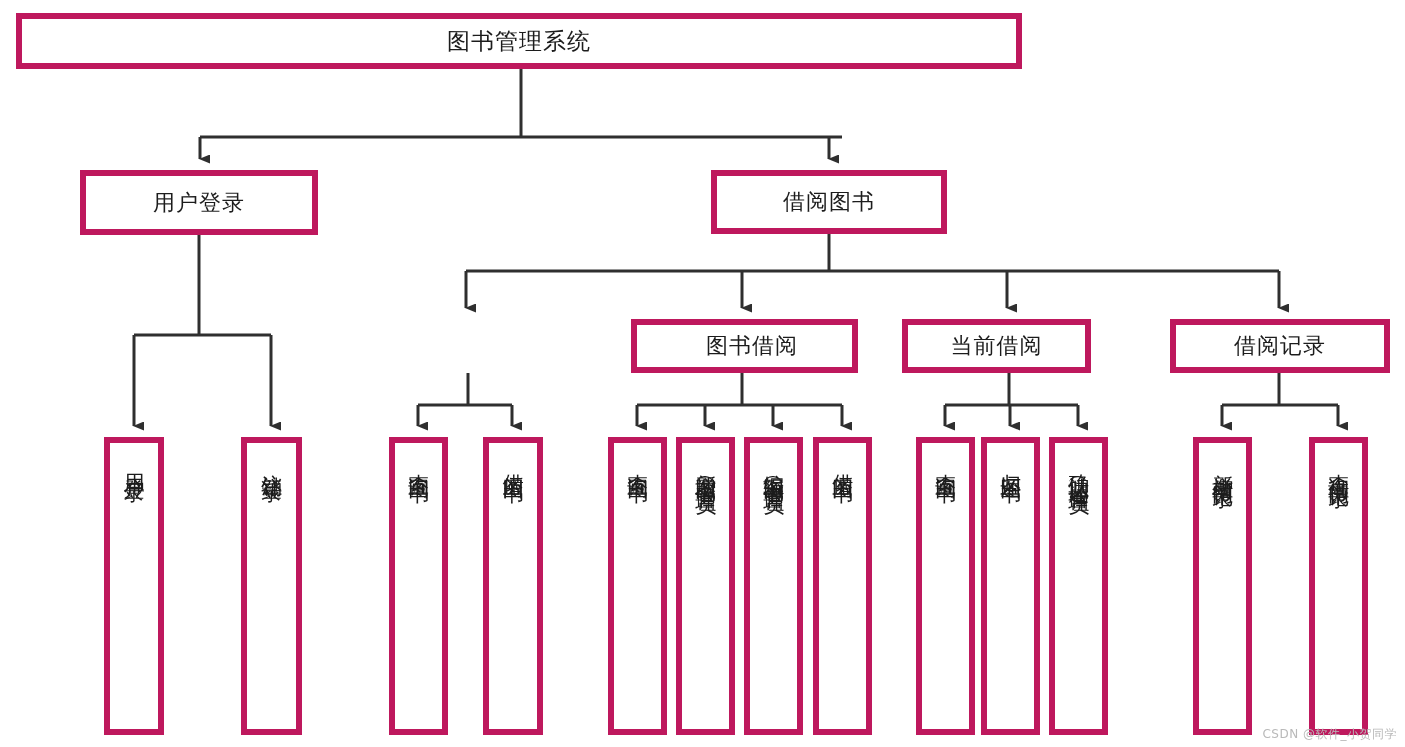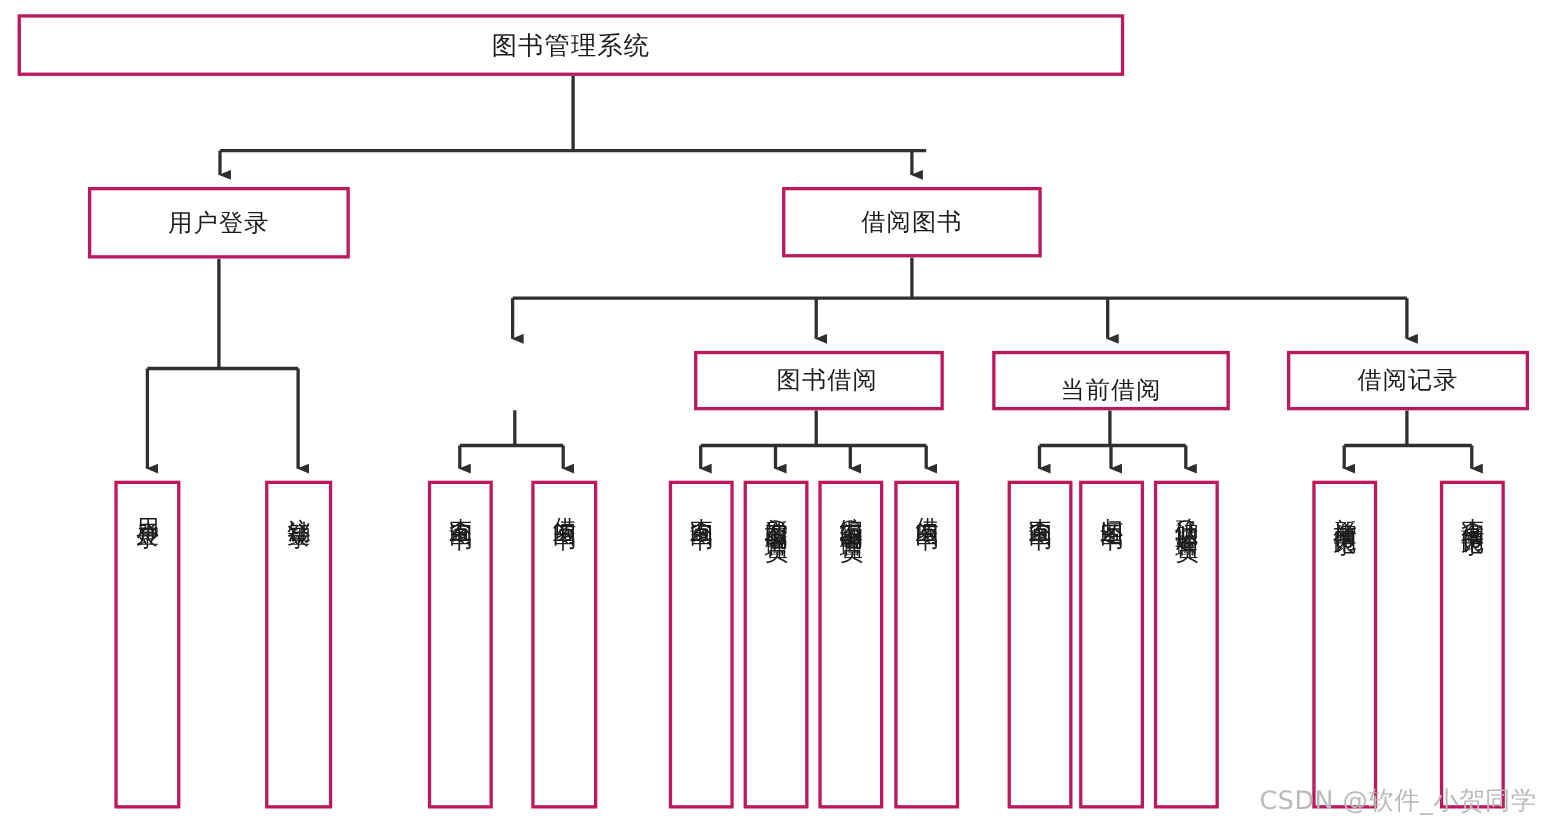--- a/index.html
+++ b/index.html
@@ -21,21 +21,21 @@
     position: absolute;
     left: 0;
     top: 0;
     width: 1405px;
     height: 747px;
     pointer-events: none;
   }
   .node {
     position: absolute;
     box-sizing: border-box;
-    border: 3px solid #be185d;
+    border: 6px solid #be185d;
     background: #ffffff;
     display: flex;
     align-items: center;
     justify-content: center;
     color: #1c1c1c;
     font-size: 22px;
     letter-spacing: 1px;
   }
   .node.root {
     font-size: 23px;
@@ -53,21 +53,21 @@
   .vtext {
     writing-mode: vertical-rl;
     text-orientation: upright;
     white-space: nowrap;
     letter-spacing: 3px;
   }
   .watermark {
     position: absolute;
     right: 8px;
     bottom: 4px;
-    font-size: 23px;
+    font-size: 12px;
     color: #b9b9b9;
     letter-spacing: 0.5px;
     white-space: nowrap;
   }
 </style>
 </head>
 <body>
 
 <div id="canvas">
 
@@ -128,21 +128,21 @@
   <div class="node level2" style="left:80px; top:170px; width:238px; height:65px;">
     <span>用户登录</span>
   </div>
   <div class="node level2" style="left:711px; top:170px; width:236px; height:64px;">
     <span>借阅图书</span>
   </div>
 
   <div class="node level2" style="left:631px; top:319px; width:227px; height:54px;padding-left:15px;">
     <span>图书借阅</span>
   </div>
-  <div class="node level2" style="left:902px; top:319px; width:216px; height:54px;align-items:flex-end;">
+  <div class="node level2" style="left:902px; top:319px; width:189px; height:54px;">
     <span>当前借阅</span>
   </div>
   <div class="node level2" style="left:1170px; top:319px; width:220px; height:54px;">
     <span>借阅记录</span>
   </div>
 
   <div class="node leaf" style="left:104px; top:437px; width:60px; height:298px;">
     <span class="vtext">用户登录</span>
   </div>
   <div class="node leaf" style="left:241px; top:437px; width:61px; height:298px;">

